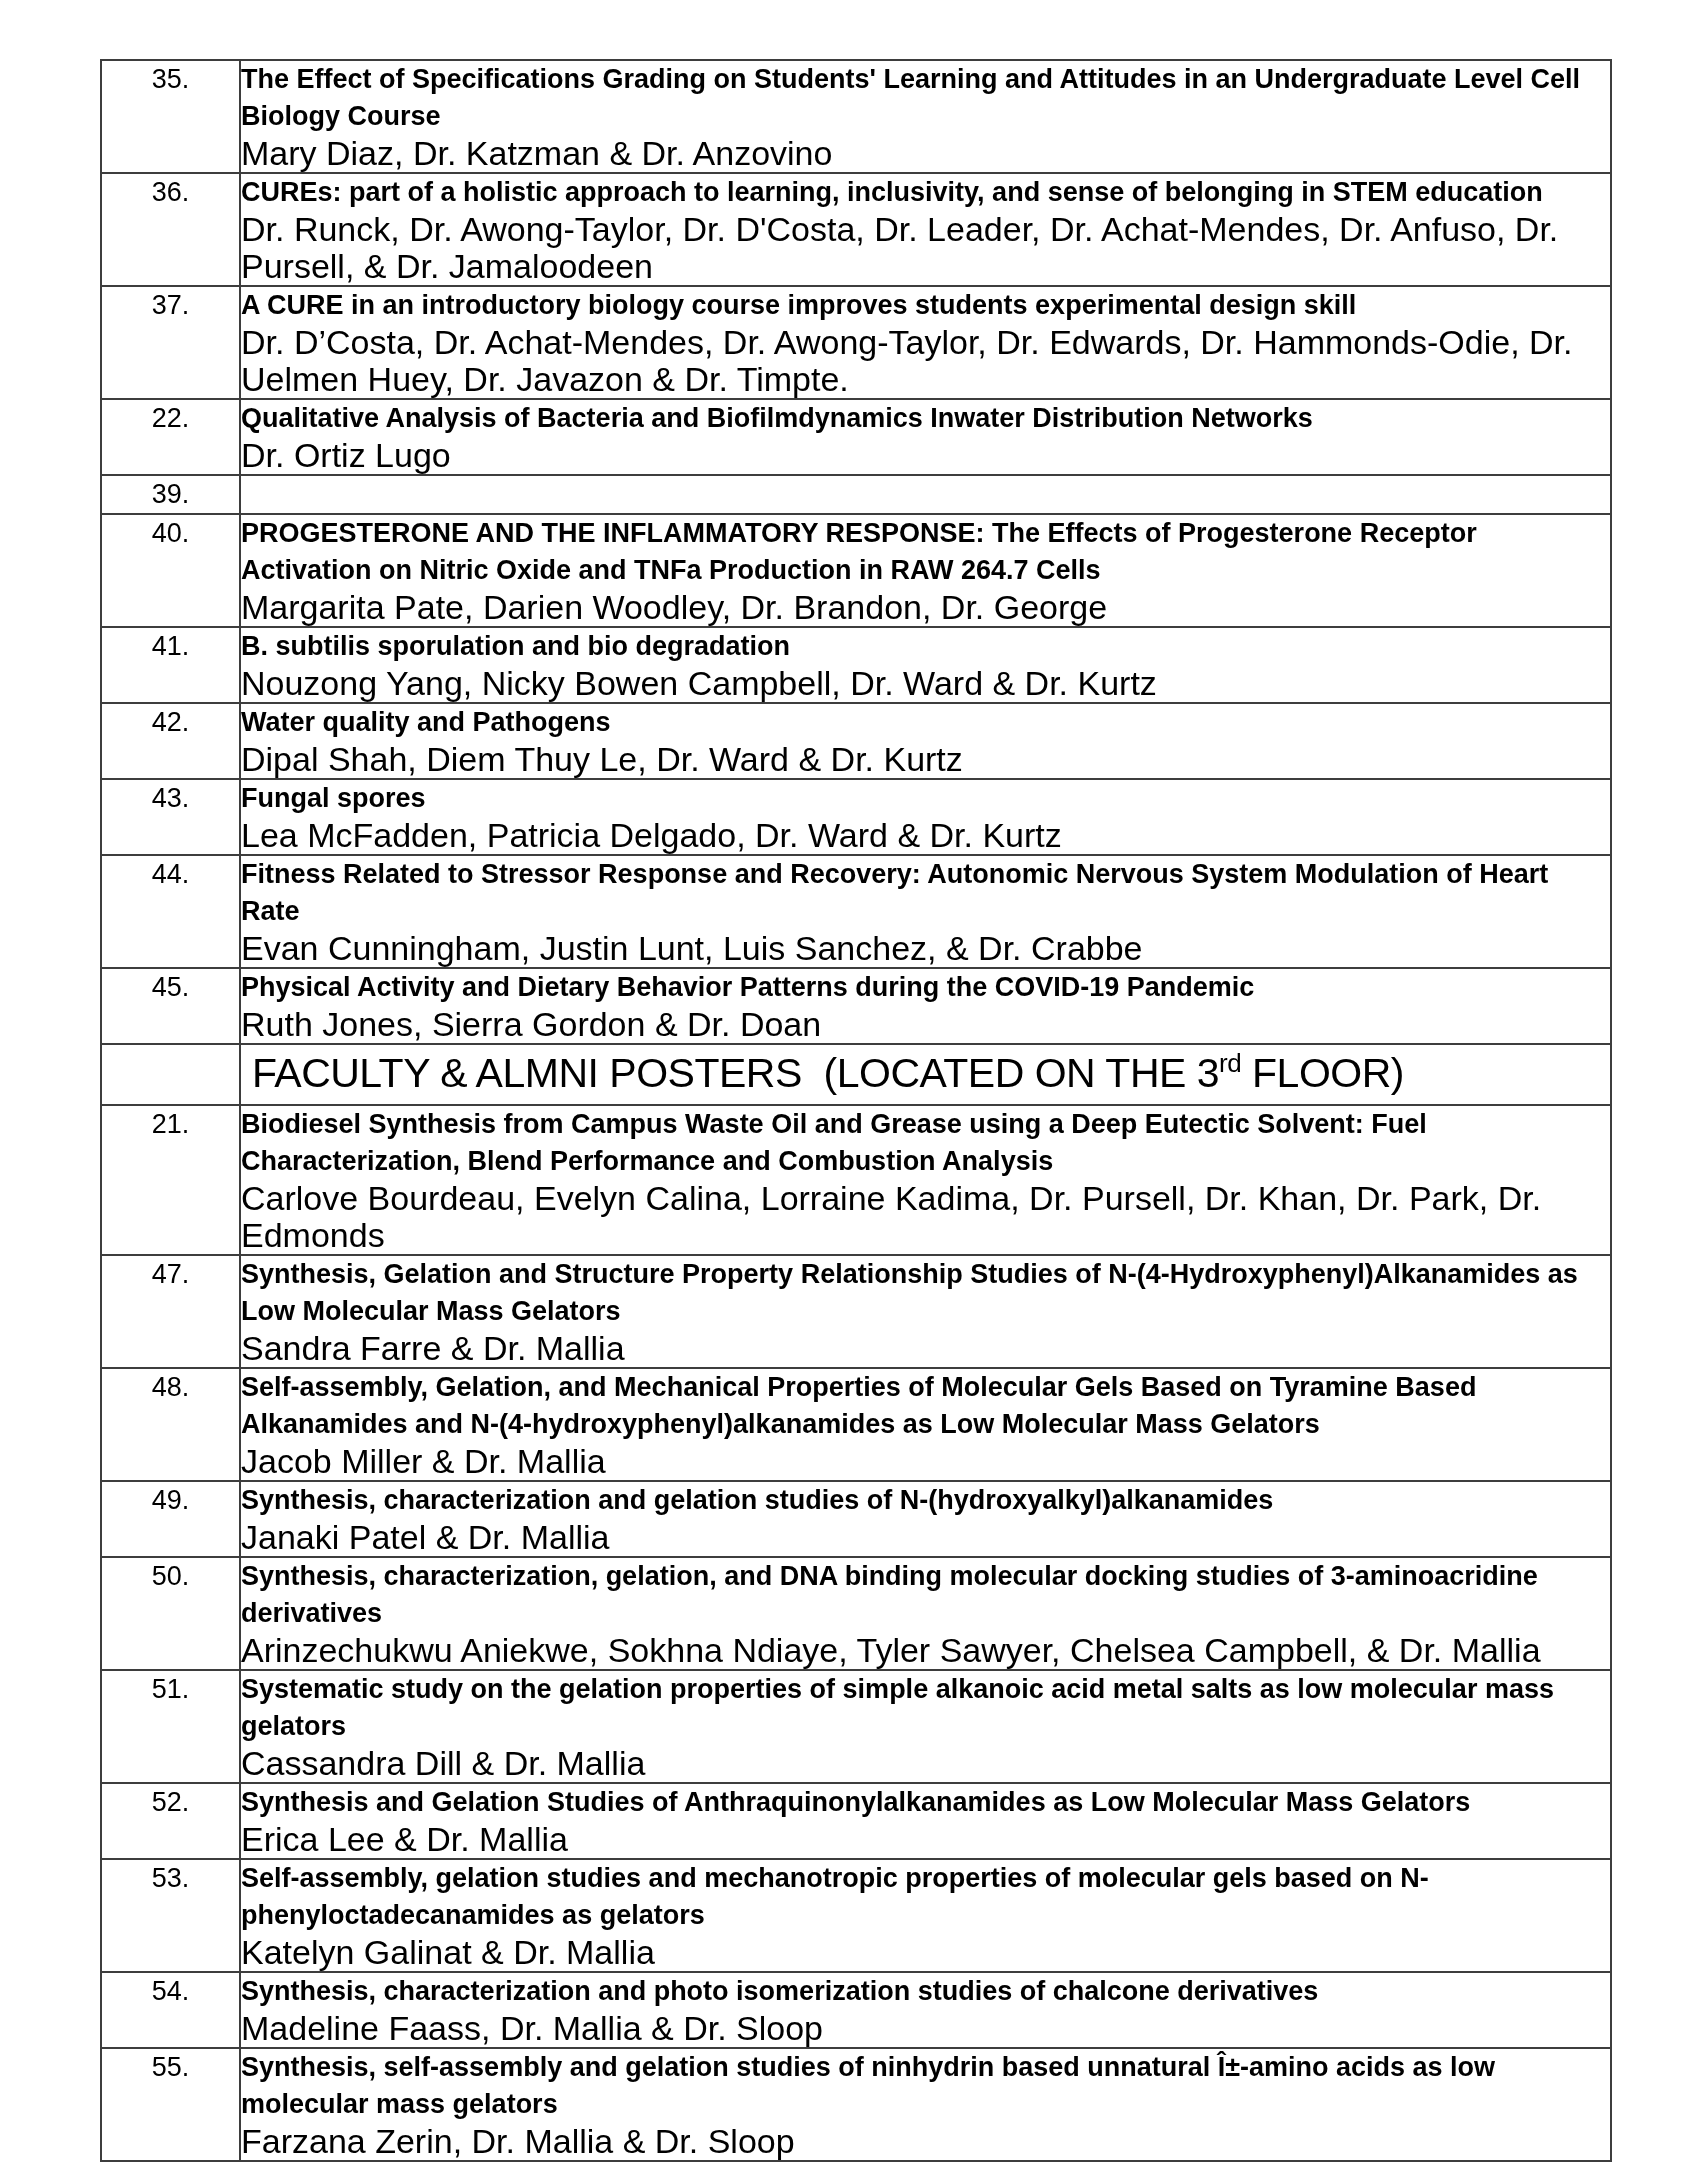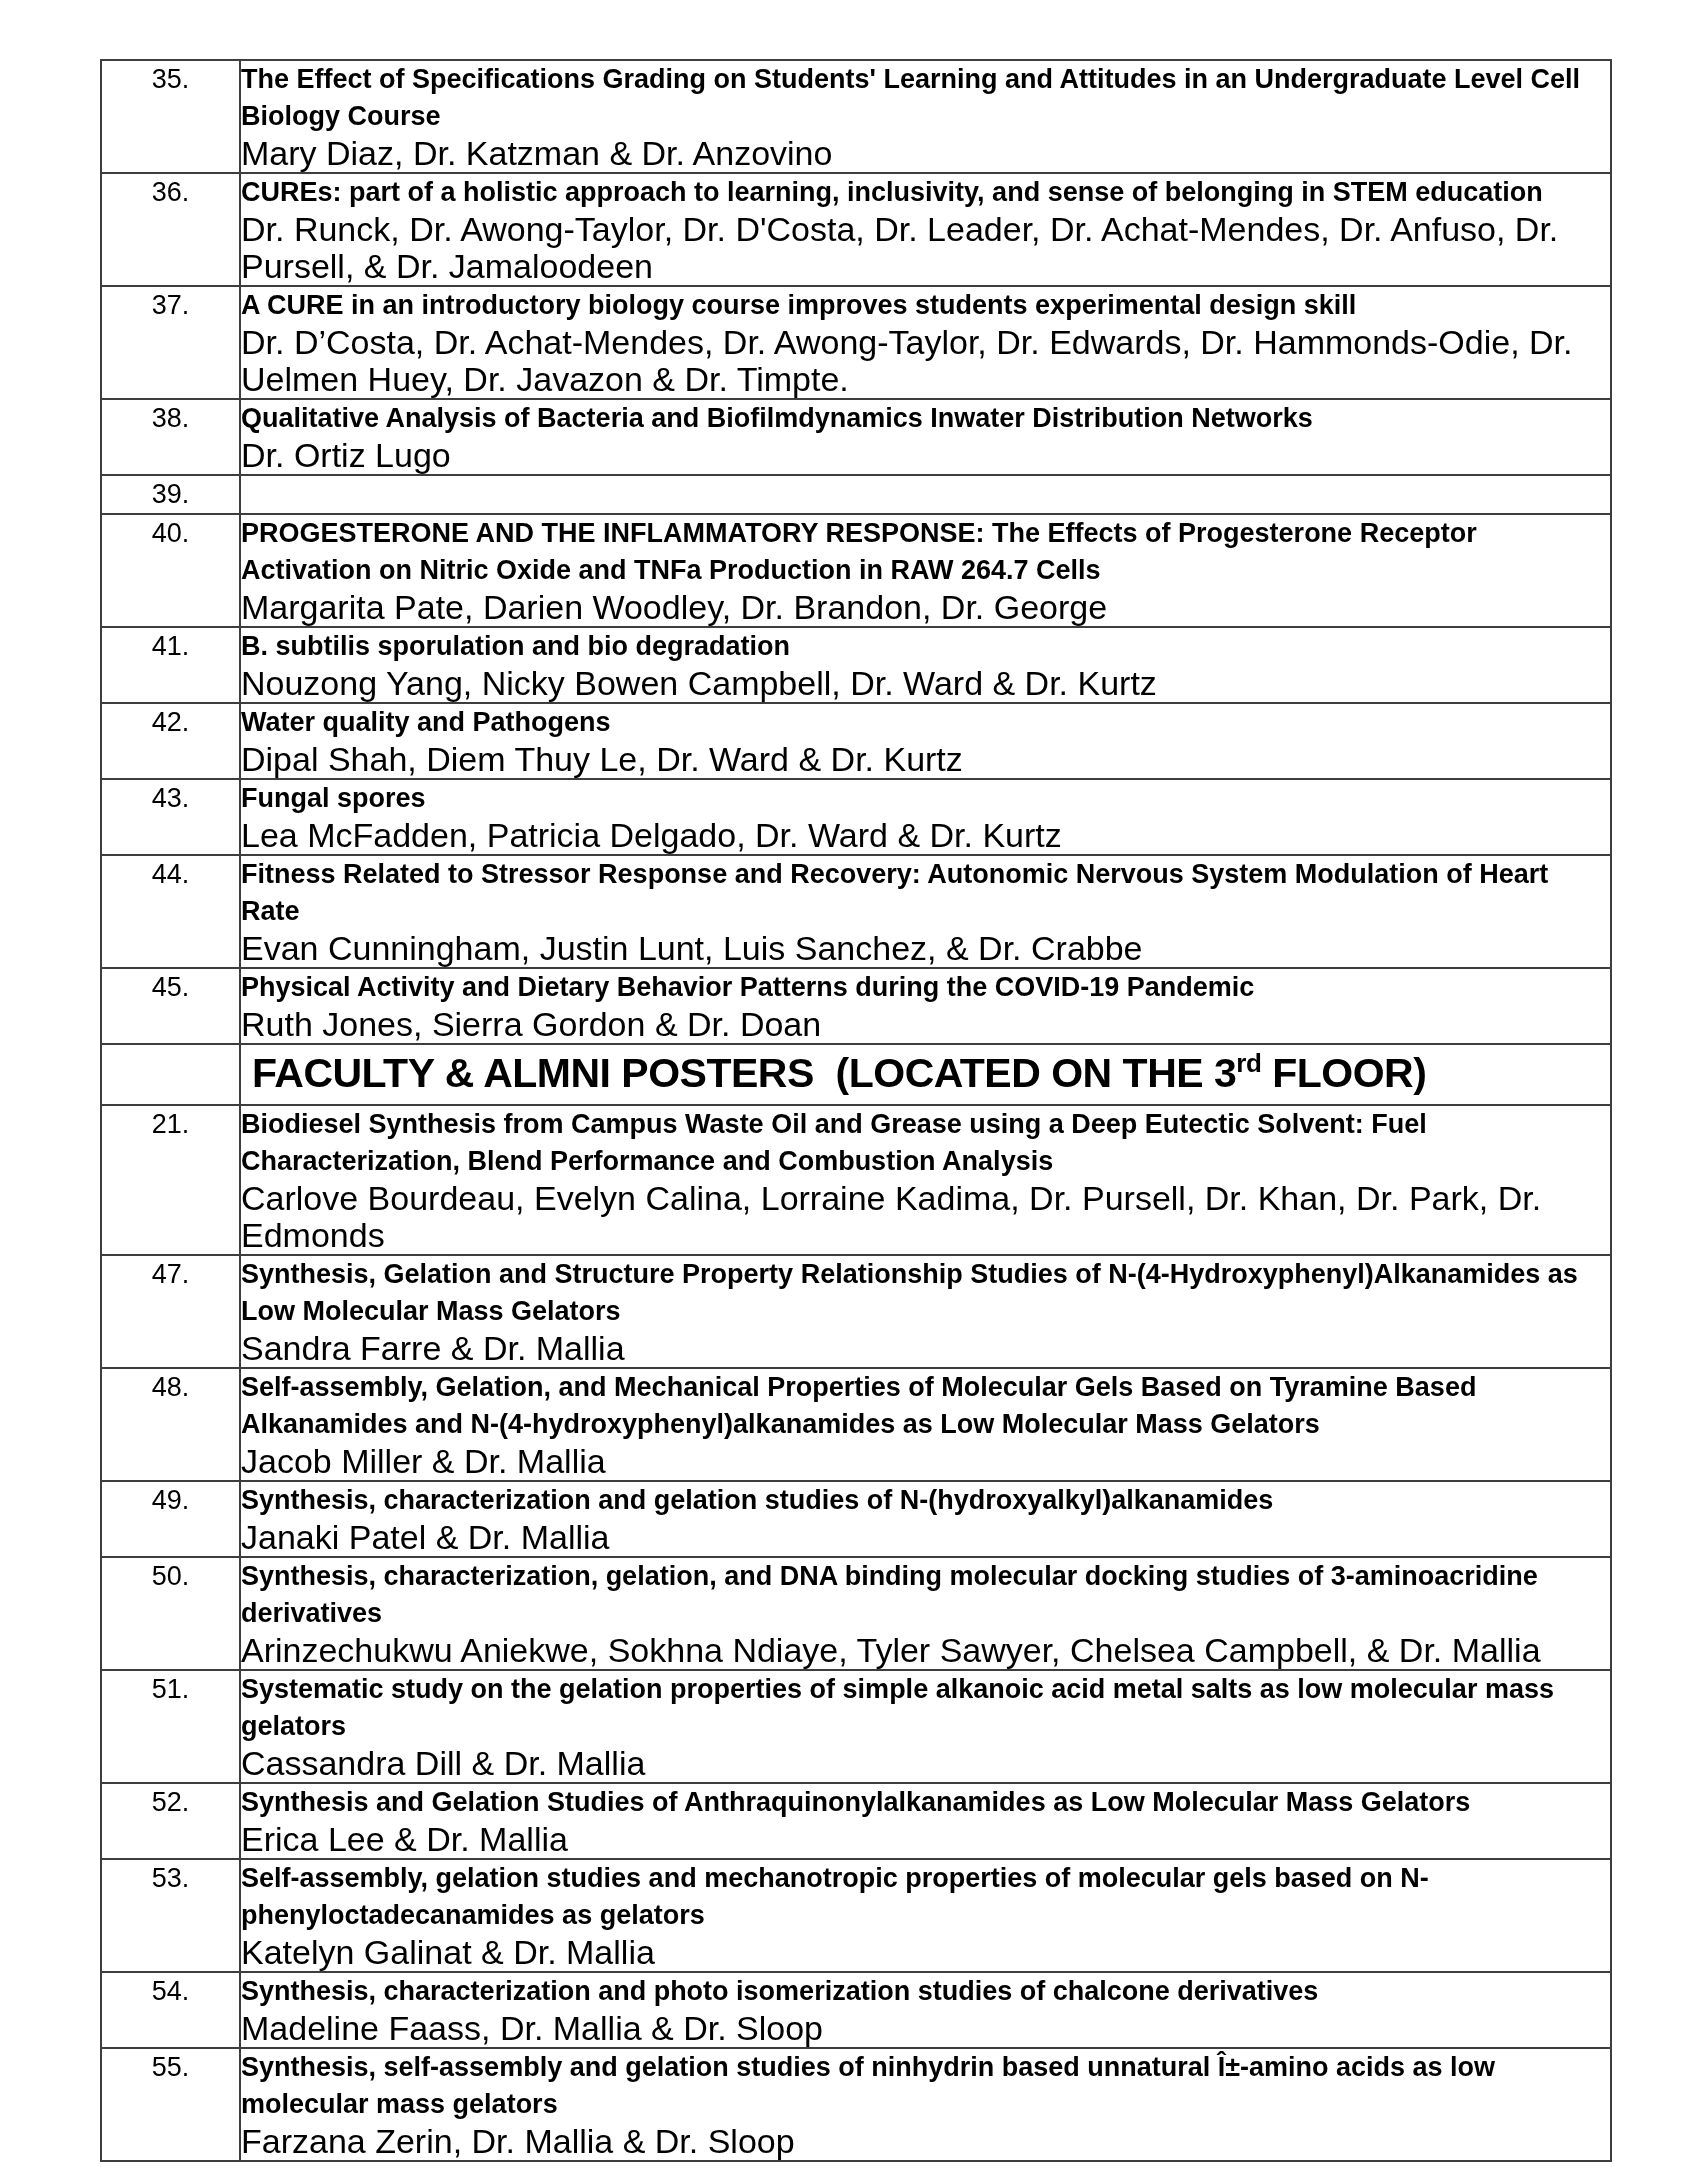--- a/index.html
+++ b/index.html
@@ -46,21 +46,21 @@
   }
   .authors {
     font-weight: 400;
     font-size: 34px;
     line-height: 37px;
   }
   td.content.section {
     padding: 3px 10px 6px 11px;
   }
   .section-title {
-    font-weight: 700;
+    font-weight: 400;
     font-size: 41px;
     line-height: 50px;
     white-space: pre-wrap;
     letter-spacing: -0.5px;
   }
   .section-title sup {
     font-size: 26px;
     vertical-align: super;
     line-height: 0;
   }
@@ -91,21 +91,21 @@
           </td>
         </tr>
         <tr>
           <td class="num">37.</td>
           <td class="content">
             <div class="title">A CURE in an introductory biology course improves students experimental design skill</div>
             <div class="authors">Dr. D’Costa, Dr. Achat-Mendes, Dr. Awong-Taylor, Dr. Edwards, Dr. Hammonds-Odie, Dr. Uelmen Huey, Dr. Javazon &amp; Dr. Timpte.</div>
           </td>
         </tr>
         <tr>
-          <td class="num">38.</td>
+          <td class="num">22.</td>
           <td class="content">
             <div class="title">Qualitative Analysis of Bacteria and Biofilmdynamics Inwater Distribution Networks</div>
             <div class="authors">Dr. Ortiz Lugo</div>
           </td>
         </tr>
         <tr>
           <td class="num">39.</td>
           <td class="content">
             <div class="empty-line"></div>
           </td>

